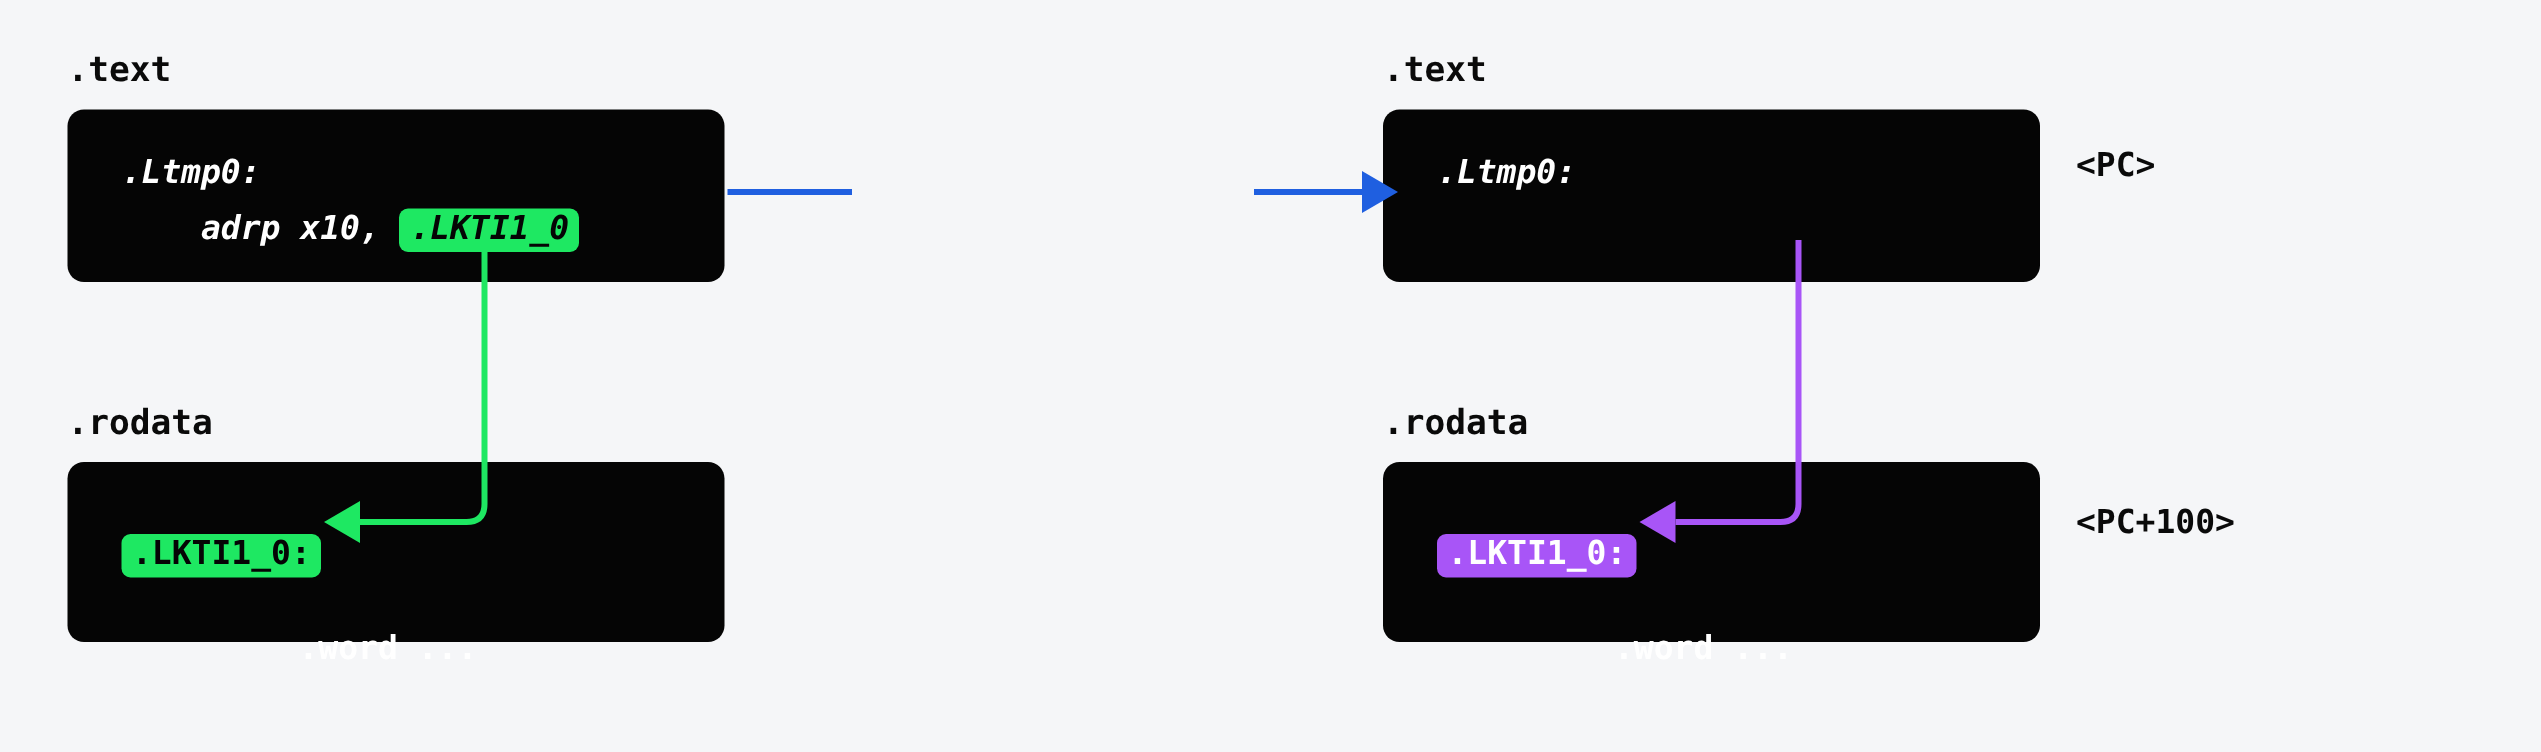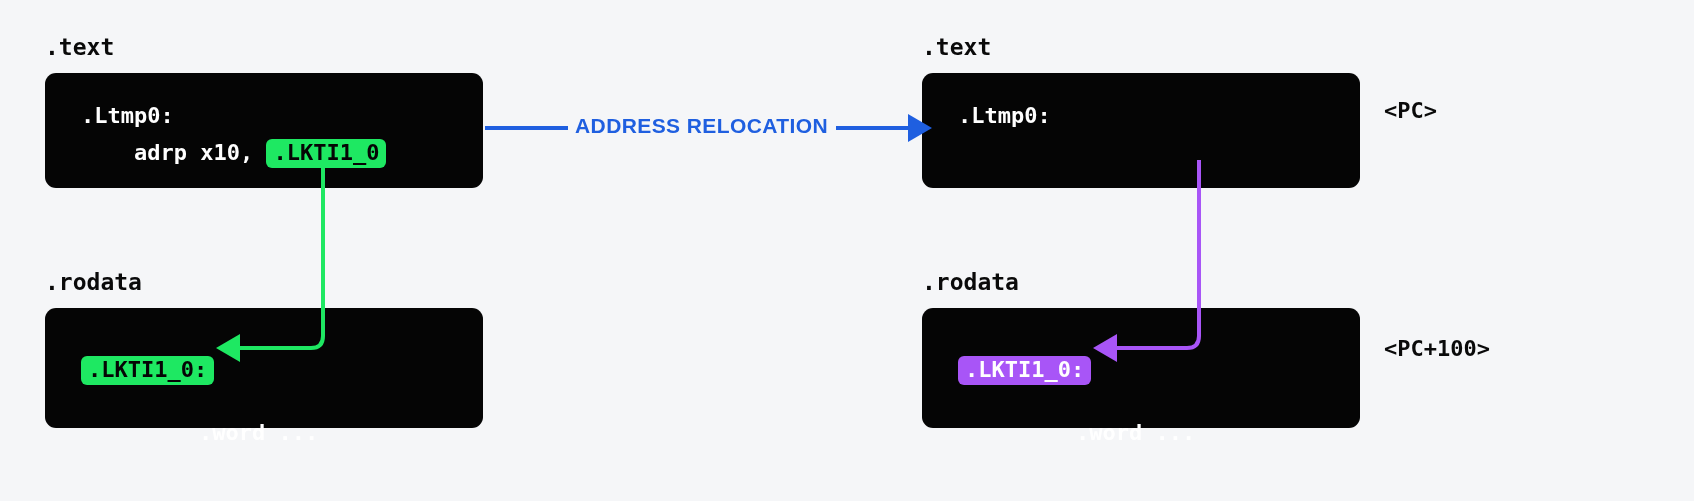--- a/index.html
+++ b/index.html
@@ -50,21 +50,21 @@
     margin-bottom: 14px;
     white-space: nowrap;
   }
 
   .panel {
     background: #050505;
     border-radius: 11px;
     box-sizing: border-box;
     position: relative;
   }
-  .panel-text   { width: 438px; height: 115px; }
+  .panel-text   { width: 438px; height: 115px; font-style: italic; }
   .panel-rodata { width: 438px; height: 120px; }
   .col-right .panel-text   { width: 438px; height: 115px; }
   .col-right .panel-rodata { width: 438px; height: 120px; }
 
   .code-line {
     font-family: "DejaVu Sans Mono", monospace;
     font-size: 22px;
     font-weight: 700;
     color: #ffffff;
     white-space: pre;
@@ -165,21 +165,20 @@
     <div class="sect-label">.rodata</div>
     <div class="panel panel-rodata">
       <div class="code-line ln-lbl"><span class="chip chip-purple-light">.LKTI1_0:</span></div>
       <div class="code-line ln-word">        .word ...</div>
     </div>
   </div>
 
   <div class="addr-note addr-pc">&lt;PC&gt;</div>
   <div class="addr-note addr-pc100">&lt;PC+100&gt;</div>
 
-  <div class="reloc-label">ADDRESS RELOCATION</div>
 
   <svg class="wires" viewBox="0 0 1694 501" width="1694" height="501">
 
     <g>
       <path d="M 323 160 L 323 336 Q 323 348 311 348 L 240 348" fill="none" stroke="#1ee862" stroke-width="4" stroke-linecap="butt"></path>
       <polygon points="240,334 240,362 216,348" fill="#1ee862"></polygon>
     </g>
 
     <g>
       <path d="M 1199 160 L 1199 336 Q 1199 348 1187 348 L 1117 348" fill="none" stroke="#a855f7" stroke-width="4" stroke-linecap="butt"></path>

